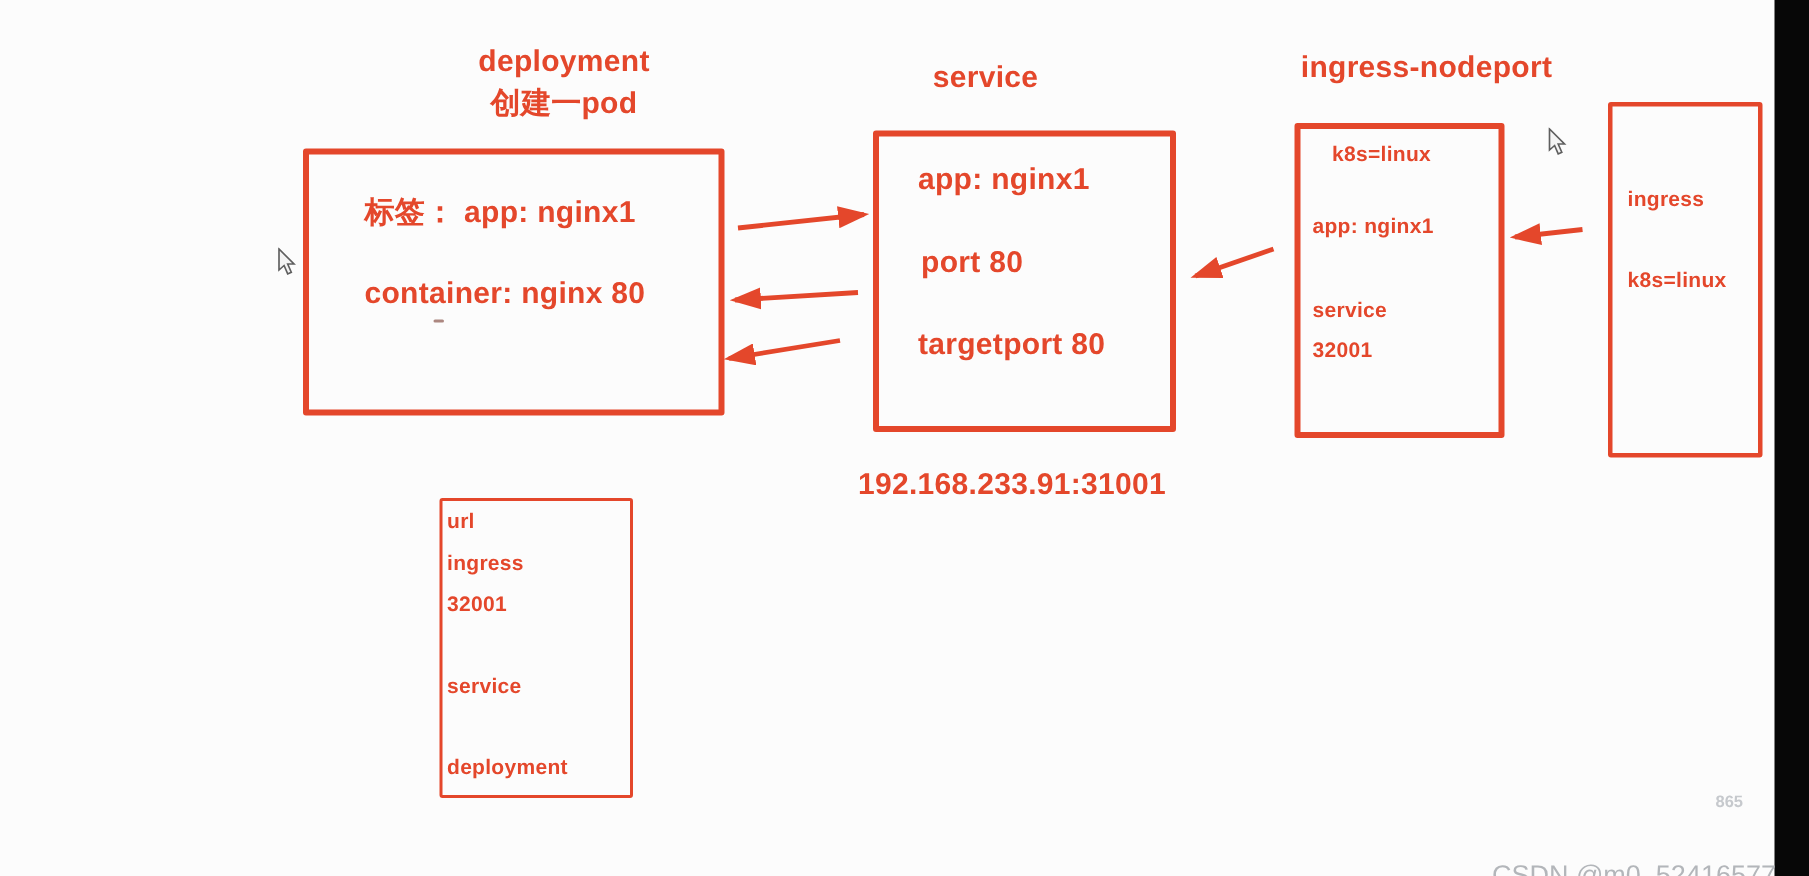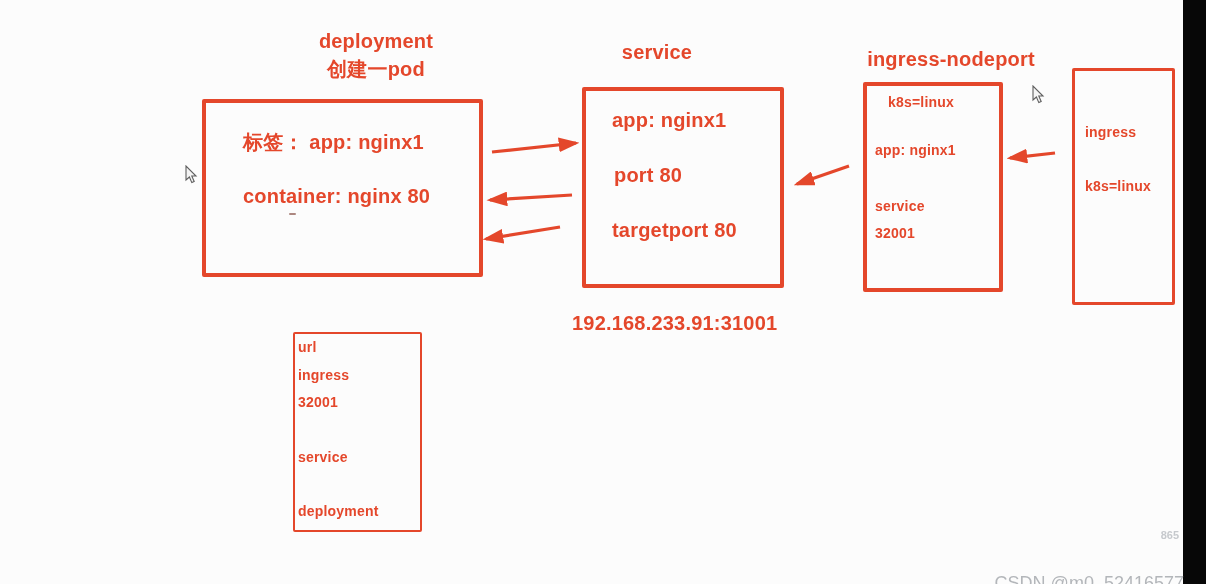--- a/index.html
+++ b/index.html
@@ -63,21 +63,21 @@
       <line x1="572" y1="195" x2="490" y2="200" marker-end="url(#ah)"></line>
       <line x1="560" y1="227" x2="486" y2="239" marker-end="url(#ah)"></line>
       <line x1="849" y1="166" x2="797" y2="184" marker-end="url(#ah)"></line>
       <line x1="1055" y1="153" x2="1010" y2="158" marker-end="url(#ah)"></line>
     </g>
   </svg>
 
   <div class="txt f20 center" style="left:276px;top:30px;width:200px;">deployment</div>
   <div class="txt f20 center" style="left:276px;top:58px;width:200px;">创建一pod</div>
   <div class="txt f20 center" style="left:587px;top:41px;width:140px;">service</div>
-  <div class="txt f20 center" style="left:851px;top:48px;width:200px;">ingress-nodeport</div>
+  <div class="txt f20 center" style="left:851px;top:34px;width:200px;">ingress-nodeport</div>
 
   <div class="box" style="left:202px;top:99px;width:281px;height:178px;"></div>
   <div class="txt f20" style="left:243px;top:131px;">标签： app: nginx1</div>
   <div class="txt f20" style="left:243px;top:185px;">container: nginx 80</div>
   <div class="speck" style="left:289px;top:213px;"></div>
 
   <div class="box" style="left:582px;top:87px;width:202px;height:201px;"></div>
   <div class="txt f20" style="left:612px;top:109px;">app: nginx1</div>
   <div class="txt f20" style="left:614px;top:164px;">port 80</div>
   <div class="txt f20" style="left:612px;top:219px;">targetport 80</div>
@@ -103,16 +103,16 @@
 
   <svg class="cursor" style="left:184px;top:165px;" viewBox="0 0 14 19">
     <path d="M2,1 L2,15 L5.4,12 L7.8,17.6 L10.2,16.5 L7.8,11 L12,11 Z" fill="#f4f4f4" stroke="#5f5f5f" stroke-width="1.1"></path>
   </svg>
   <svg class="cursor" style="left:1031px;top:85px;" viewBox="0 0 14 19">
     <path d="M2,1 L2,15 L5.4,12 L7.8,17.6 L10.2,16.5 L7.8,11 L12,11 Z" fill="#f4f4f4" stroke="#5f5f5f" stroke-width="1.1"></path>
   </svg>
 
   <div class="strip" style="left:1183px;width:23px;"></div>
 
-  <div class="pagemark" style="right:27px;top:529px;">865</div>
+  <div class="pagemark" style="right:44px;top:529px;">865</div>
   <div class="watermark" style="right:22px;top:553px;font-size:18px;margin-top:20px;">CSDN @m0_52416577</div>
 
 </div>
 
 </body></html>

